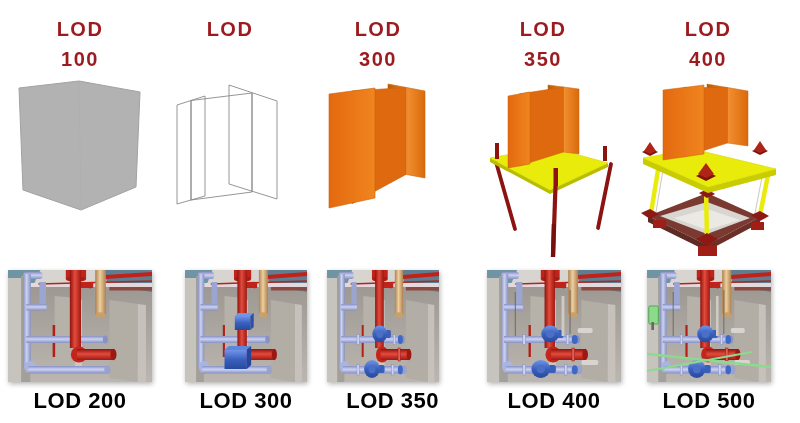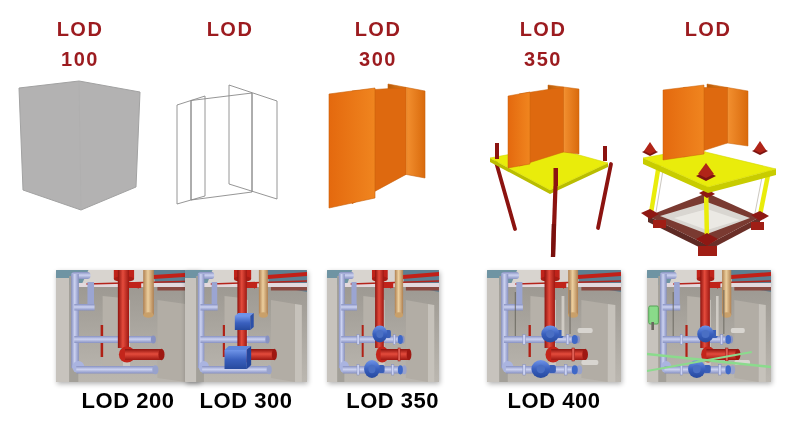--- a/index.html
+++ b/index.html
@@ -93,20 +93,21 @@
       <rect x="125" y="64" width="4" height="15" fill="#8c1310"></rect>
       <rect x="75.5" y="86" width="4.5" height="18" fill="#8c1310"></rect>
       <path d="M77.5,104 L75,175" stroke="#8c1310" stroke-width="4.2"></path>
       <path d="M75.8,142 L75,175" stroke="#7a100d" stroke-width="4.2"></path>
     </svg>
   </div>
 
   <div class="top-item" style="left:628px;width:160px;">
     <div class="lod-label">
       <div class="l1">LOD</div>
+      <div class="l2">400</div>
     </div>
     <svg style="left:0;top:68px;" width="160" height="190" viewBox="0 0 160 190">
 
       <path d="M31,82 L23,131" stroke="#e9ec0b" stroke-width="4.5"></path>
       <path d="M141,88 L132,133" stroke="#e9ec0b" stroke-width="4.5"></path>
       <path d="M76,70 L79,111" stroke="#dfe208" stroke-width="4"></path>
       <line x1="36" y1="82" x2="28" y2="130" stroke="#ccc8c0" stroke-width="1"></line>
       <line x1="135" y1="90" x2="127" y2="131" stroke="#ccc8c0" stroke-width="1"></line>
 
       <polygon points="20,134 79,111 132,135 79,163" fill="#7a3a31"></polygon>
@@ -133,21 +134,21 @@
 
       <polygon points="14,70 22,66 30,70 22,74" fill="#7e1410"></polygon>
       <polygon points="16,69 22,60 28,69 22,72" fill="#b02418"></polygon>
       <polygon points="124,69 132,65 140,69 132,73" fill="#7e1410"></polygon>
       <polygon points="126,68 132,59 138,68 132,71" fill="#b02418"></polygon>
       <polygon points="68,94 78,89 88,94 78,99" fill="#7e1410"></polygon>
       <polygon points="70,92 78,81 86,92 78,96" fill="#b02418"></polygon>
     </svg>
   </div>
 
-  <div class="photo-card" style="left:8px;width:144px;margin-left:48px;">
+  <div class="photo-card" style="left:8px;width:144px;">
     <div class="photo">
         <svg viewBox="0 0 142 112" preserveAspectRatio="none">
     <defs>
       <linearGradient id="pgBg" x1="0" y1="0" x2="0" y2="1">
         <stop offset="0" stop-color="#98948d"></stop>
               <stop offset="1" stop-color="#bbb7b0"></stop>
       </linearGradient>
       <linearGradient id="pgLavH" x1="0" y1="0" x2="0" y2="1">
         <stop offset="0" stop-color="#8791c2"></stop>
               <stop offset="0.45" stop-color="#ccd2f0"></stop>
@@ -639,14 +640,15 @@
     </g>
 
     <g>
       <line x1="0" y1="84" x2="142" y2="97" stroke="#8bdb8d" stroke-width="2.6"></line>
       <line x1="0" y1="101" x2="120" y2="82" stroke="#8bdb8d" stroke-width="2.2"></line>
       <rect x="2" y="36" width="11" height="18" rx="1.5" fill="#8adb8a" stroke="#4fa050"></rect>
       <rect x="5" y="52" width="3" height="8" fill="#6a675f"></rect>
     </g>
   </svg>
       </div>
+    <div class="photo-label">LOD 500</div>
   </div>
 </div>
 
 </body></html>

